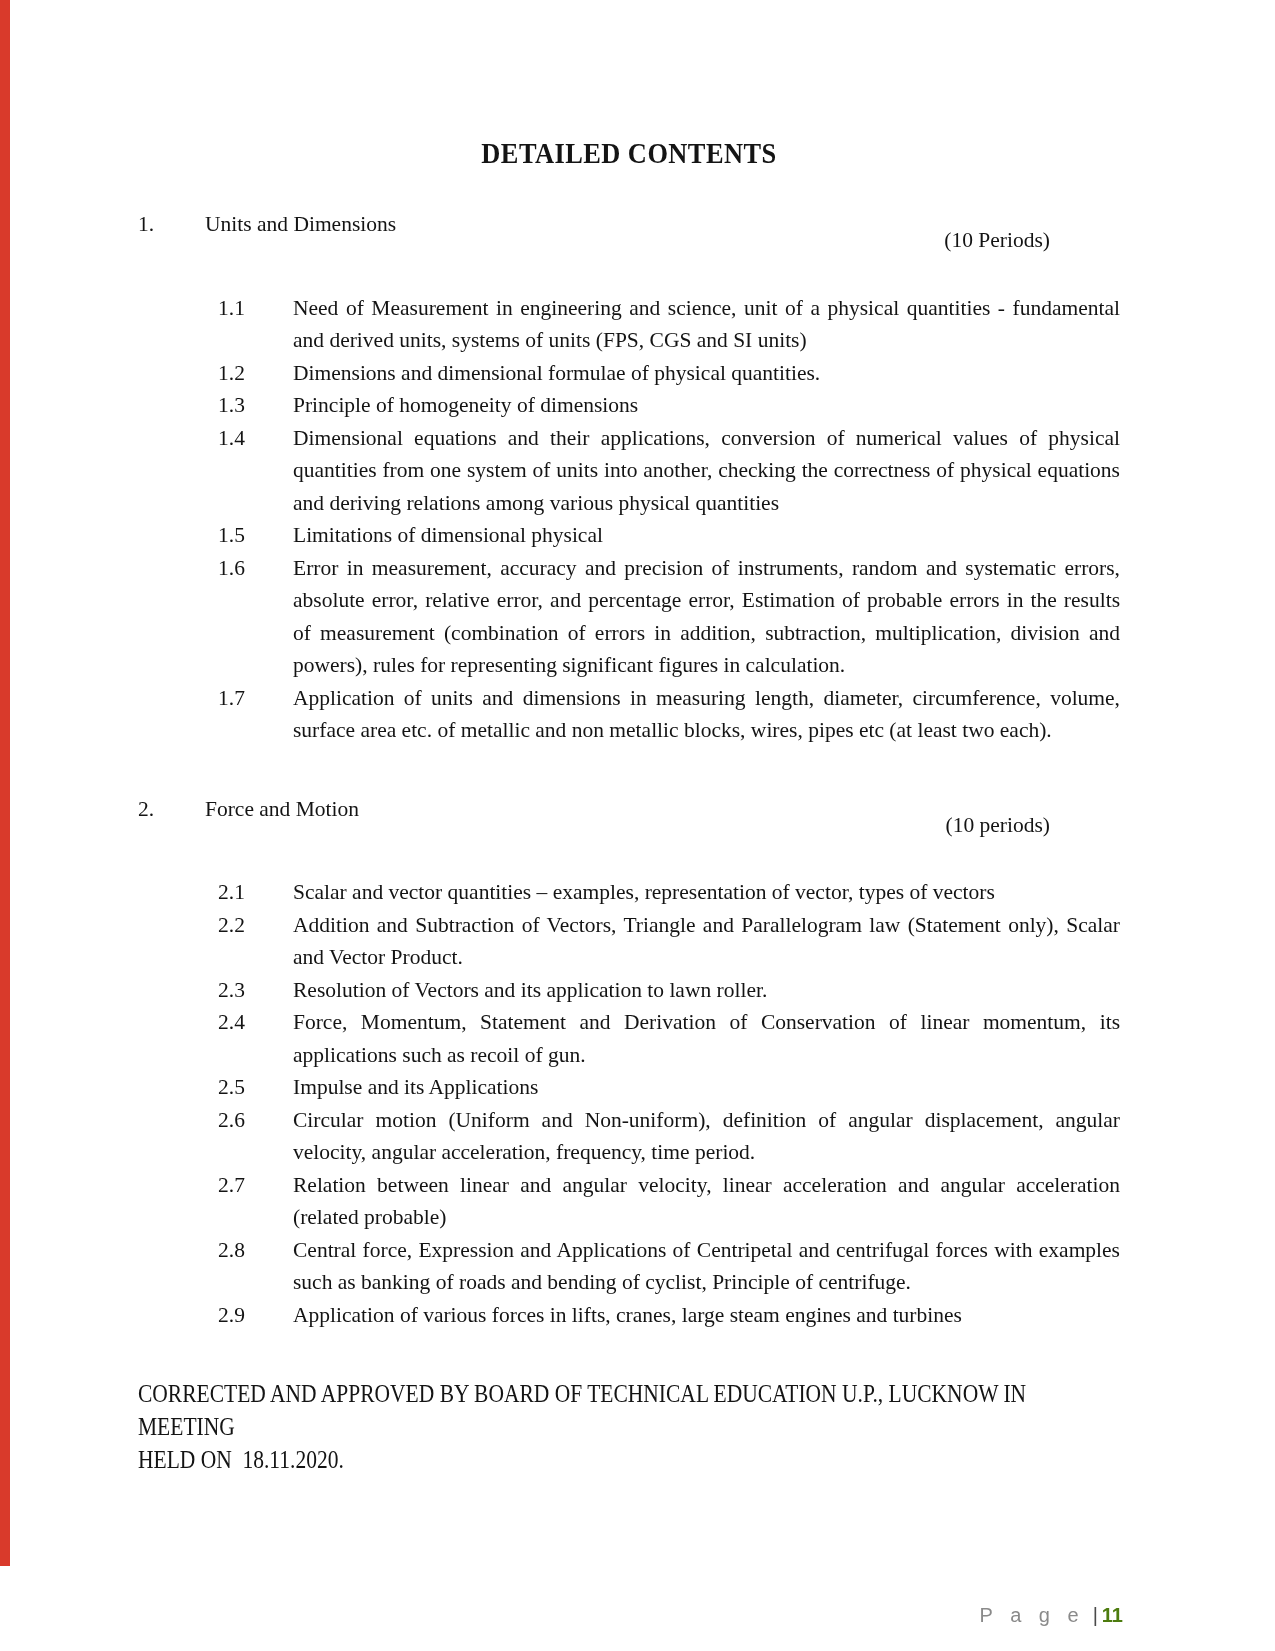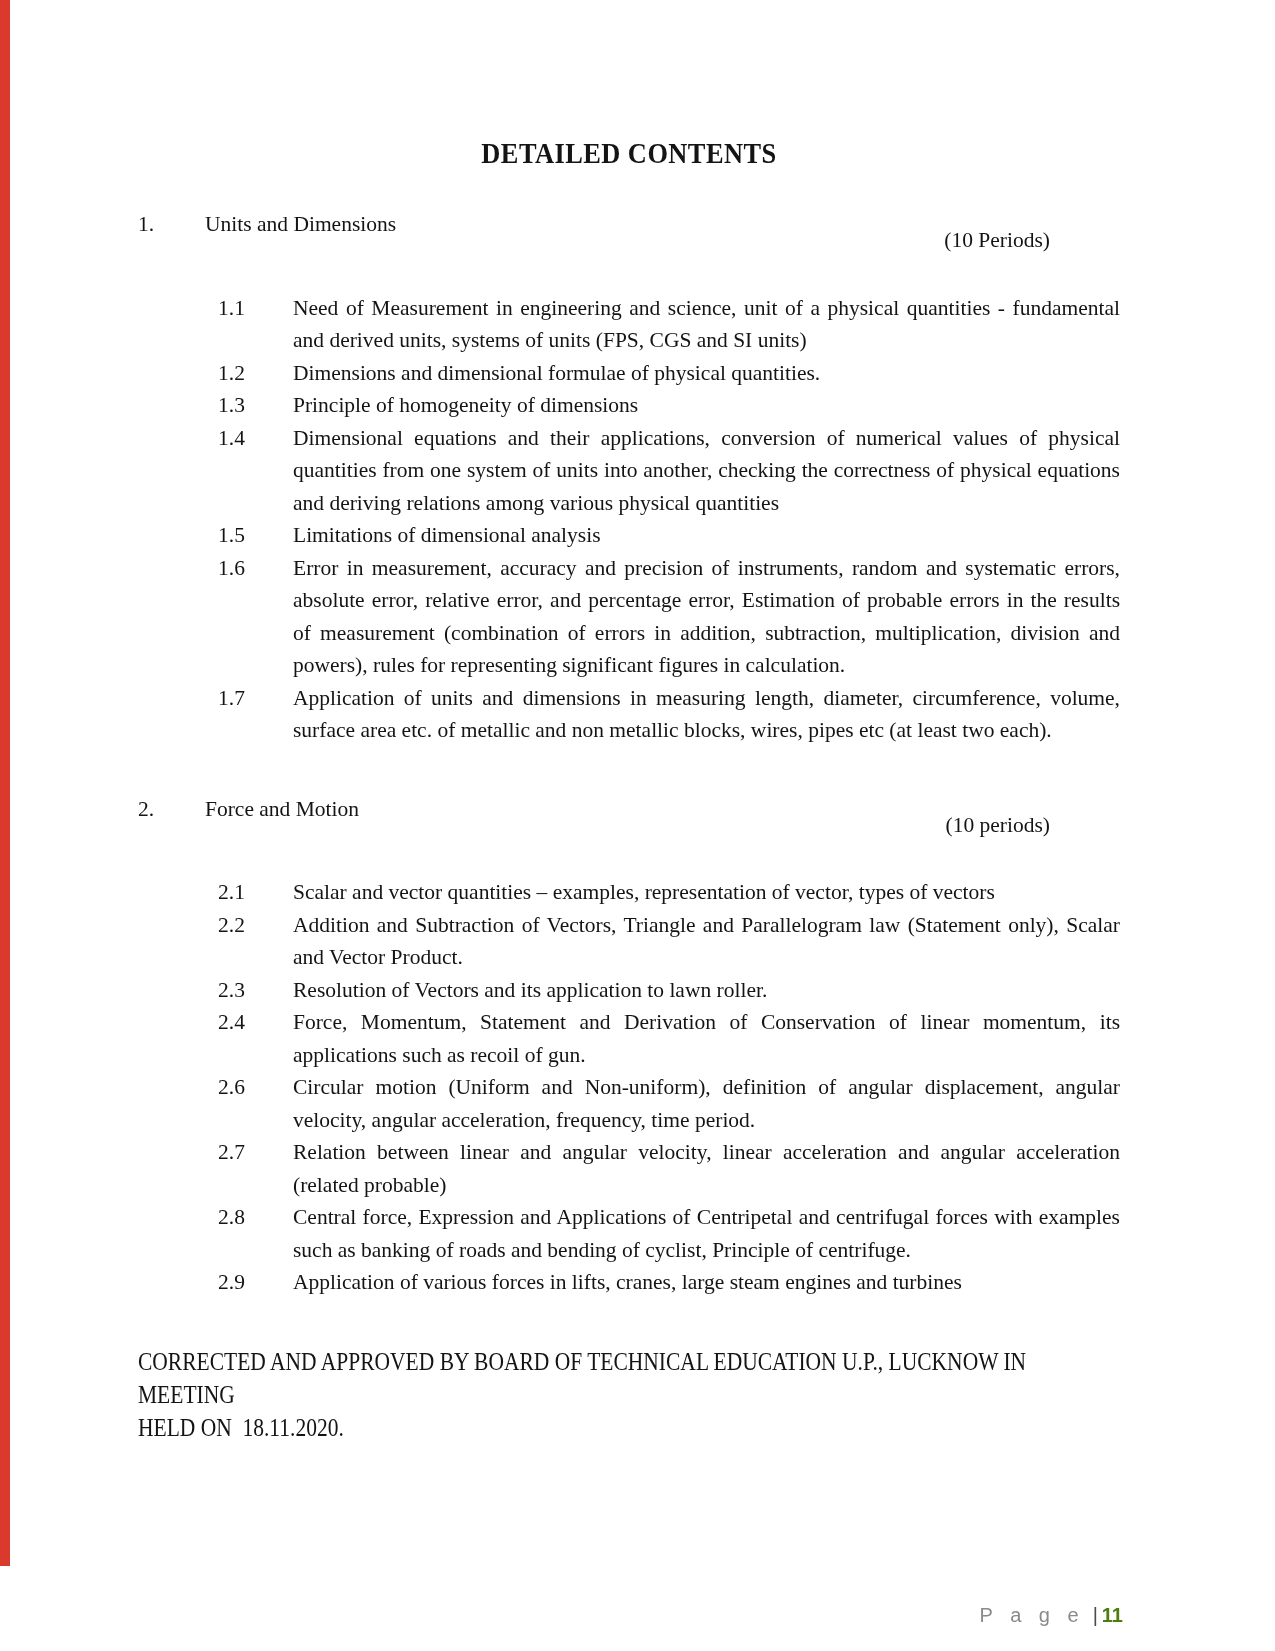--- a/index.html
+++ b/index.html
@@ -99,21 +99,21 @@
       <div class="item">
         <span class="item-number">1.3</span>
         <span class="item-text">Principle of homogeneity of dimensions</span>
       </div>
       <div class="item">
         <span class="item-number">1.4</span>
         <span class="item-text">Dimensional equations and their applications, conversion of numerical values of physical quantities from one system of units into another, checking the correctness of physical equations and deriving relations among various physical quantities</span>
       </div>
       <div class="item">
         <span class="item-number">1.5</span>
-        <span class="item-text">Limitations of dimensional analysis</span>
+        <span class="item-text">Limitations of dimensional physical</span>
       </div>
       <div class="item">
         <span class="item-number">1.6</span>
         <span class="item-text">Error in measurement, accuracy and precision of instruments, random and systematic errors, absolute error, relative error, and percentage error, Estimation of probable errors in the results of measurement (combination of errors in addition, subtraction, multiplication, division and powers), rules for representing significant figures in calculation.</span>
       </div>
       <div class="item">
         <span class="item-number">1.7</span>
         <span class="item-text">Application of units and dimensions in measuring length, diameter, circumference, volume, surface area etc. of metallic and non metallic blocks, wires, pipes etc (at least two each).</span>
       </div>
     </div>
@@ -136,20 +136,24 @@
       </div>
       <div class="item">
         <span class="item-number">2.3</span>
         <span class="item-text">Resolution of Vectors and its application to lawn roller.</span>
       </div>
       <div class="item">
         <span class="item-number">2.4</span>
         <span class="item-text">Force, Momentum, Statement and Derivation of Conservation of linear momentum, its applications such as recoil of gun.</span>
       </div>
       <div class="item">
+        <span class="item-number">2.5</span>
+        <span class="item-text">Impulse and its Applications</span>
+      </div>
+      <div class="item">
         <span class="item-number">2.6</span>
         <span class="item-text">Circular motion (Uniform and Non-uniform), definition of angular displacement, angular velocity, angular acceleration, frequency, time period.</span>
       </div>
       <div class="item">
         <span class="item-number">2.7</span>
         <span class="item-text">Relation between linear and angular velocity, linear acceleration and angular acceleration (related probable)</span>
       </div>
       <div class="item">
         <span class="item-number">2.8</span>
         <span class="item-text">Central force, Expression and Applications of Centripetal and centrifugal forces with examples such as banking of roads and bending of cyclist, Principle of centrifuge.</span>

